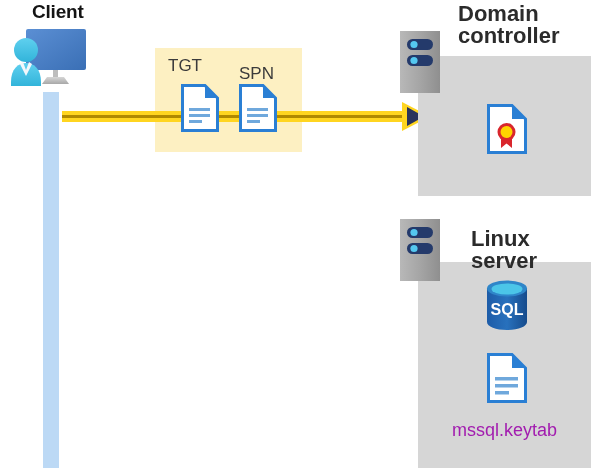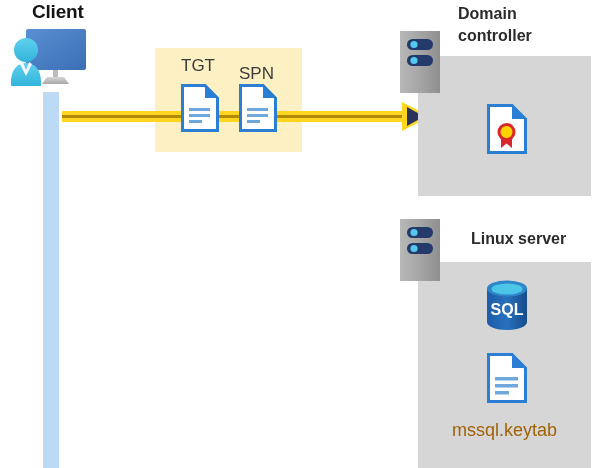--- a/index.html
+++ b/index.html
@@ -35,21 +35,21 @@
   .msg-box{
     position:absolute;
     left:155px;top:48px;width:147px;height:104px;
     background:#fdf0c2;
   }
   .msg-label{
     position:absolute;top:56px;
     font-size:17px;color:#3b3b3b;
     white-space:nowrap;
   }
-  .msg-label.tgt{left:181px;text-align:center;}
+  .msg-label.tgt{left:168px;text-align:center;}
   .msg-label.spn{left:239px;margin-top:8px;}
 
   
   .shaft{
     position:absolute;left:62px;top:111px;
     width:348px;height:11px;
   }
   .shaft .outer{
     position:absolute;left:0;top:0;width:100%;height:11px;
     background:#ffd520;
@@ -70,35 +70,35 @@
   .panel-linux{left:418px;top:262px;width:173px;height:206px;}
 
   
   .rack{position:absolute;width:40px;height:62px;}
   .rack-dc{left:400px;top:31px;}
   .rack-linux{left:400px;top:219px;}
 
   
   .panel-heading{
     position:absolute;
-    font-size:16px;font-weight:bold;color:#2b2b2b;
+    font-size:22px;font-weight:bold;color:#2b2b2b;
     line-height:22px;
     white-space:pre-line;
   }
   .heading-dc{left:458px;top:3px;}
   .heading-linux{left:455px;top:228px;margin-left:16px;}
 
   
   .cert-icon{position:absolute;left:487px;top:104px;width:40px;height:50px;}
   .sql-icon{position:absolute;left:483px;top:279px;width:48px;height:52px;text-align:center;}
   .keytab-icon{position:absolute;left:487px;top:353px;width:40px;height:50px;}
   .keytab-label{
     position:absolute;left:418px;top:420px;width:173px;
     text-align:center;
-    font-size:18px;color:#a16207;
+    font-size:18px;color:#a21caf;
     white-space:nowrap;
   }
 </style>
 </head>
 <body>
 
 <div class="stage">
 
   <div class="lifeline"></div>
 

